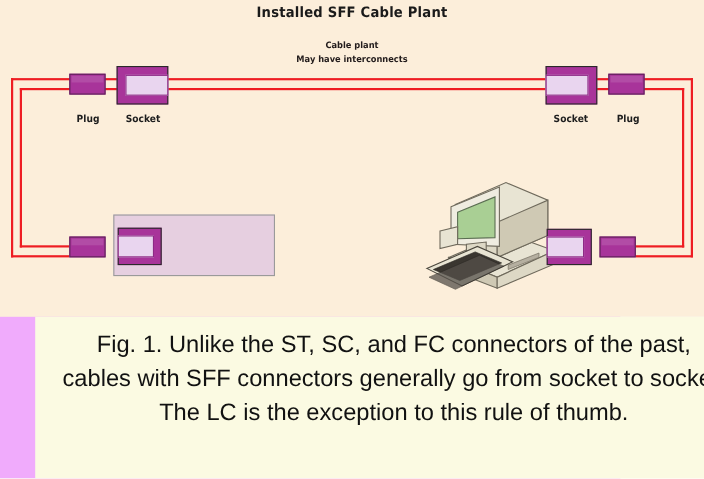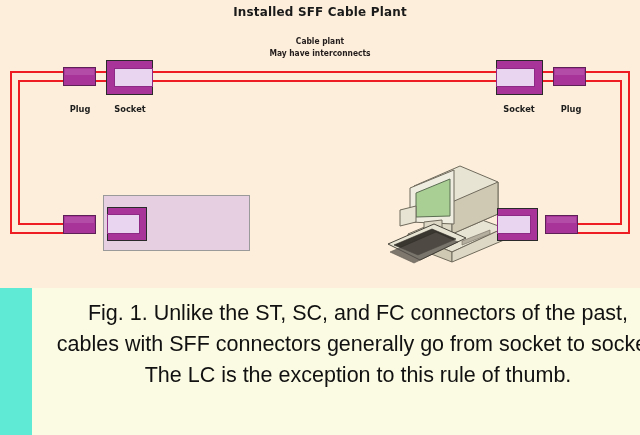--- a/index.html
+++ b/index.html
@@ -11,21 +11,21 @@
     width: 640px;
     height: 435px;
     overflow: hidden;
     font-family: "Liberation Sans", sans-serif;
   }
 
   #figure {
     position: relative;
     width: 564px;
     height: 435px;
-    background: #5eead4;
+    background: #f0abfc;
     box-sizing: border-box;
   }
 
   
   #diagram {
     position: absolute;
     left: 0;
     top: 0;
     width: 640px;
     height: 288px;

